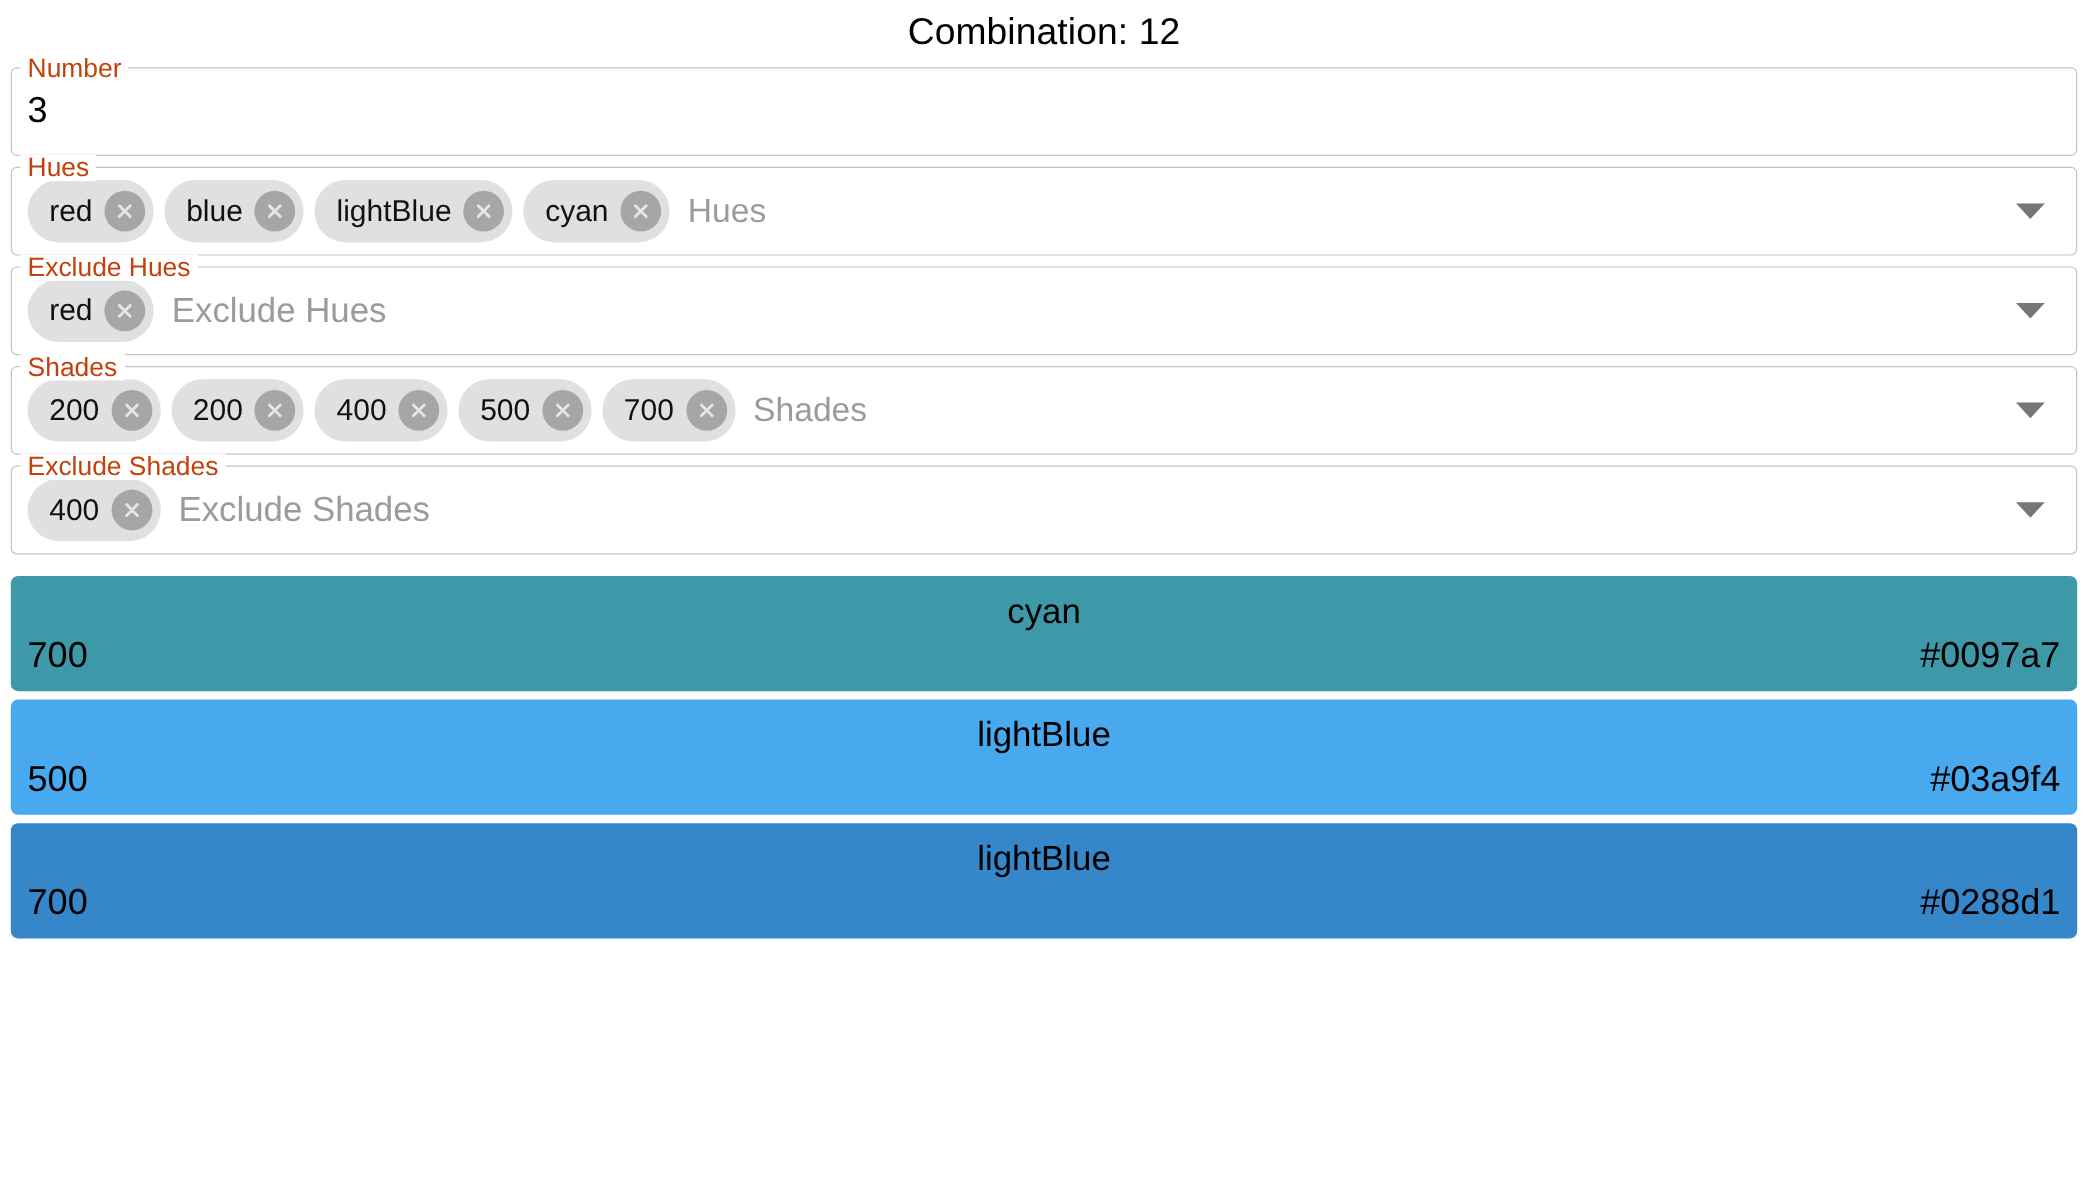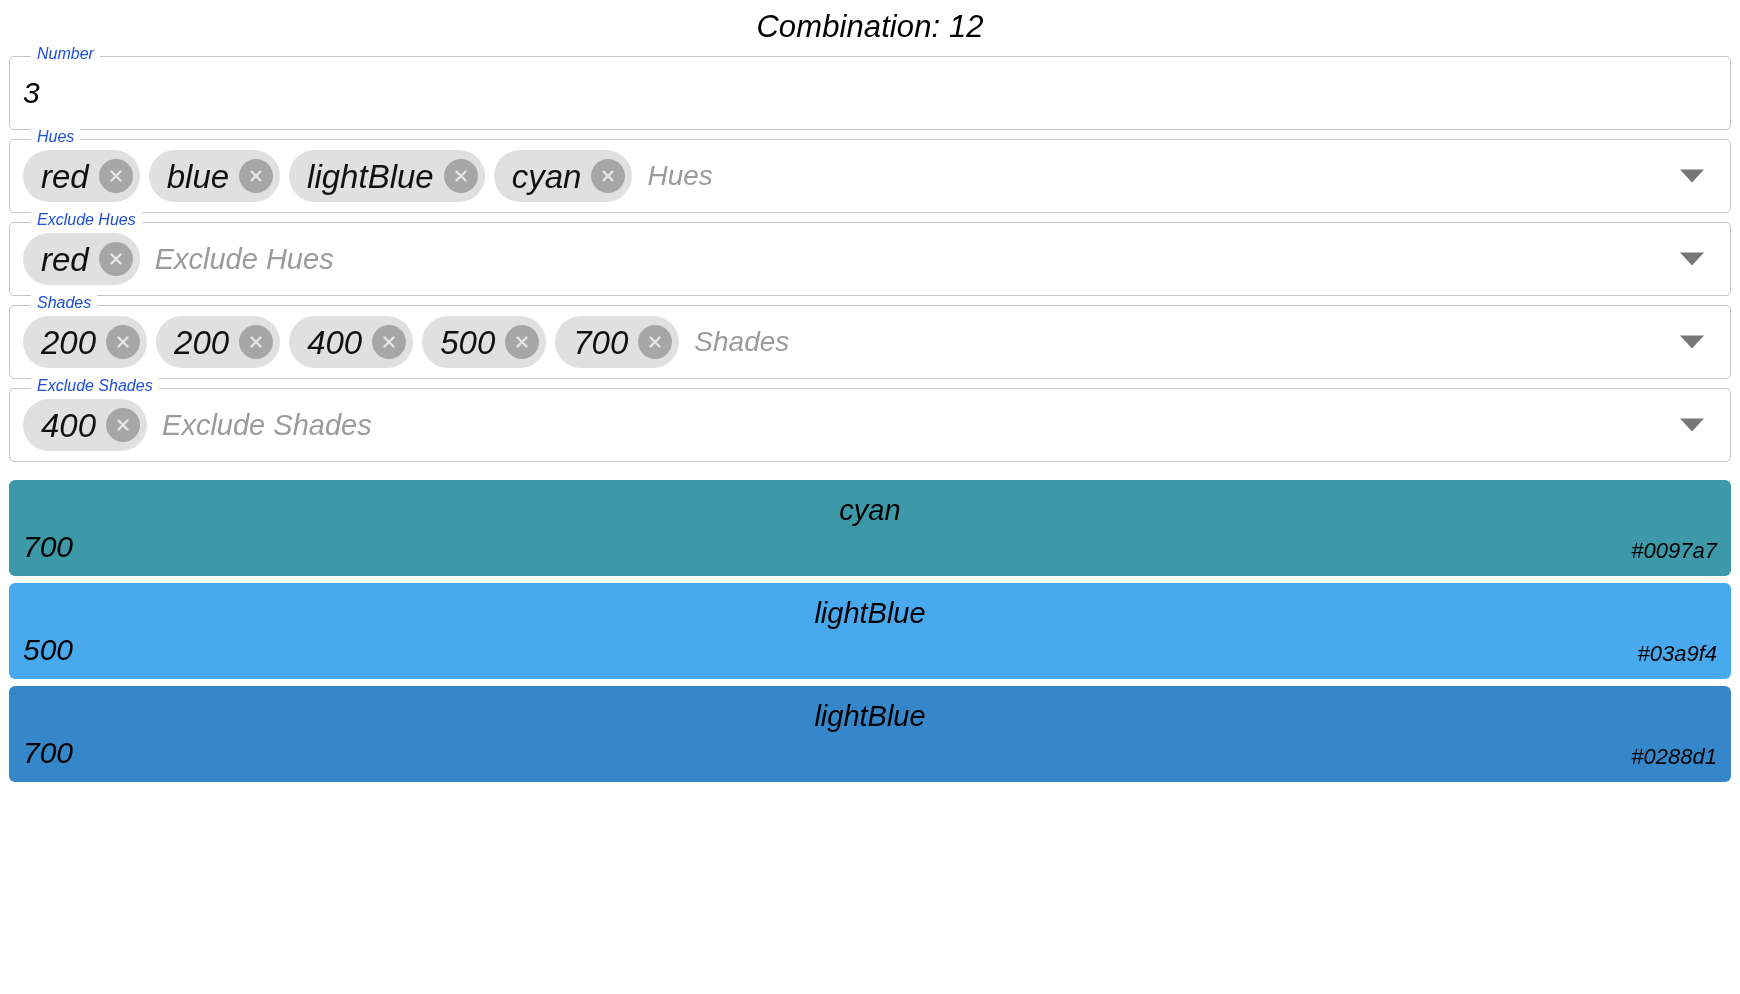--- a/index.html
+++ b/index.html
@@ -3,21 +3,21 @@
 <meta charset="utf-8">
 <style>
   * { box-sizing: border-box; }
   html, body {
     margin: 0; padding: 0;
     width: 1740px; height: 994px;
     background: #ffffff;
     font-family: "Liberation Sans", sans-serif;
     -webkit-font-smoothing: antialiased;
   }
-  #app { width: 1740px; height: 994px; position: relative; overflow: hidden; font-style: italic; }
+  #app { width: 1740px; height: 994px; position: relative; overflow: hidden; }
 
   
   .title {
     width: 100%;
     text-align: center;
     font-size: 31px;
     color: #000;
     line-height: 1;
     padding-top: 11px;
     letter-spacing: .1px;
@@ -29,25 +29,25 @@
   .field {
     position: relative;
     border: 1px solid #c4c4c4;
     border-radius: 5px;
     background: #fff;
     margin-bottom: 9px;
   }
   .field-legend {
     position: absolute;
     top: -11px;
-    left: 21px;
+    left: 7px;
     background: #fff;
     padding: 0 6px;
-    font-size: 16px;
-    color: #1d4ed8;
+    font-size: 22px;
+    color: #c2410c;
     line-height: 1;
     white-space: nowrap;
   }
   .field-body {
     display: flex;
     align-items: center;
     flex-wrap: nowrap;
     min-height: 72px;
     padding: 6px 64px 6px 13px;
     gap: 9px;
@@ -65,21 +65,21 @@
   .chip {
     display: inline-flex;
     align-items: center;
     background: #e0e0e0;
     border-radius: 26px;
     height: 52px;
     padding: 0 7px 0 18px;
     flex: 0 0 auto;
   }
   .chip-label {
-    font-size: 33px;
+    font-size: 25px;
     color: #111;
     line-height: 1;
     margin-right: 10px;
     white-space: nowrap;
   }
   .chip-del {
     width: 34px; height: 34px;
     border-radius: 50%;
     background: #a6a6a6;
     display: inline-flex;
@@ -132,21 +132,21 @@
     left: 14px;
     bottom: 14px;
     font-size: 30px;
     color: #000;
     line-height: 1;
   }
   .bar-hex {
     position: absolute;
     right: 14px;
     bottom: 14px;
-    font-size: 22px;
+    font-size: 30px;
     color: #000;
     line-height: 1;
   }
 </style>
 </head>
 <body>
 
 <div id="app">
 
   <div class="title">Combination: 12</div>

